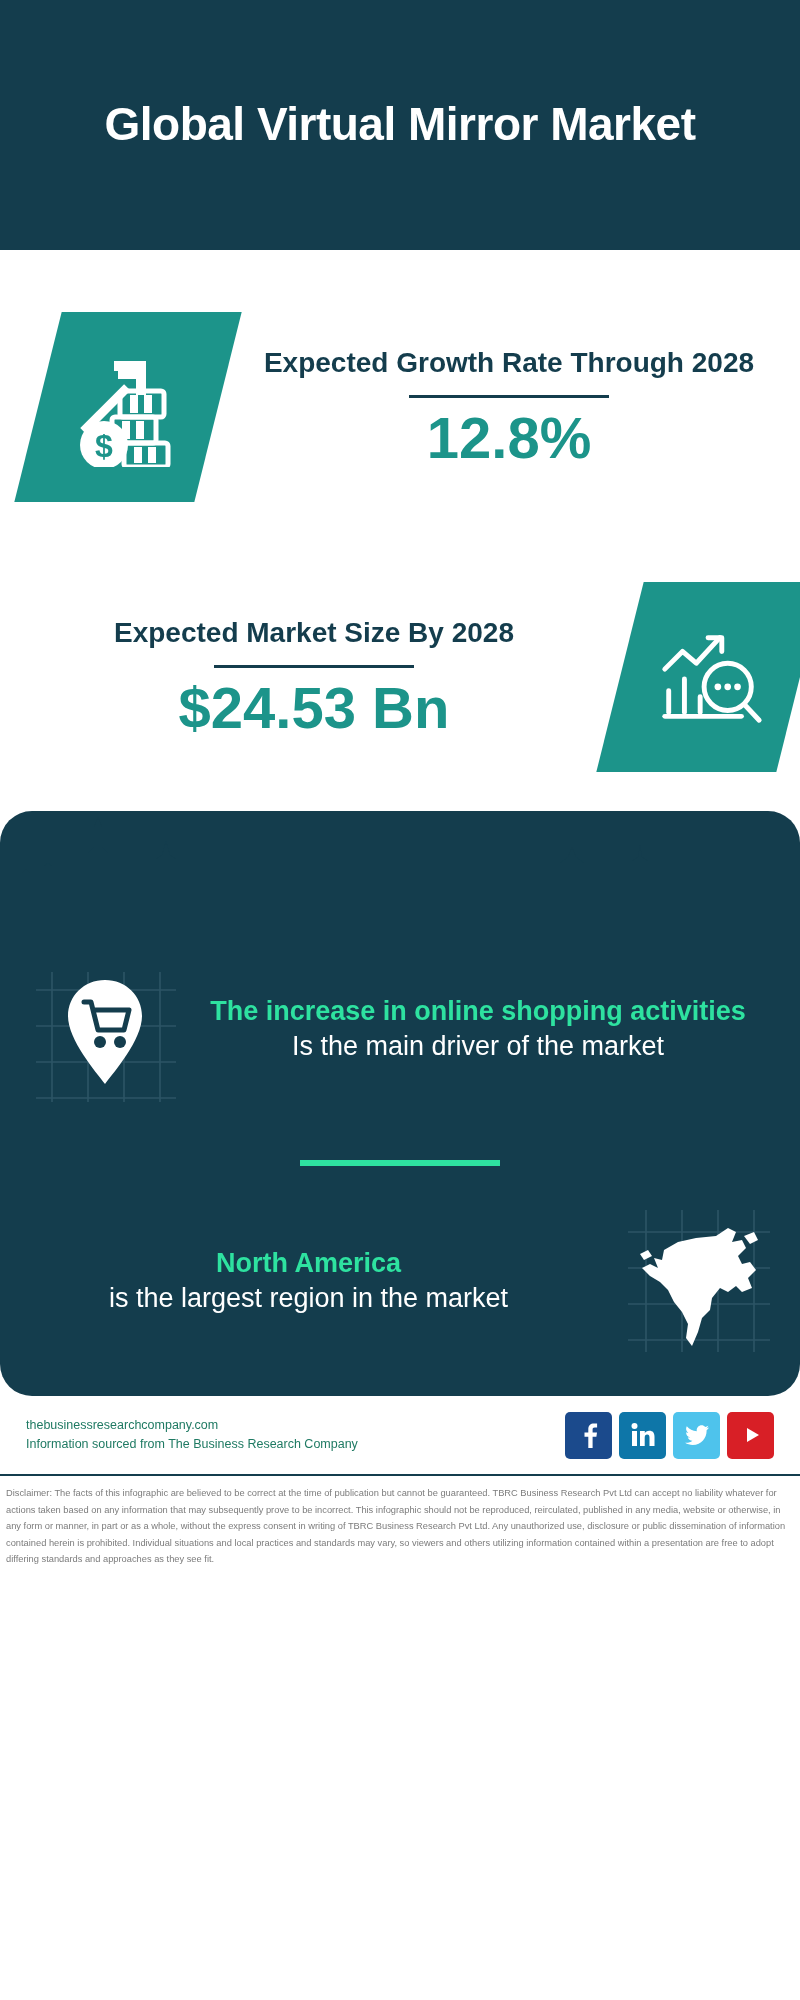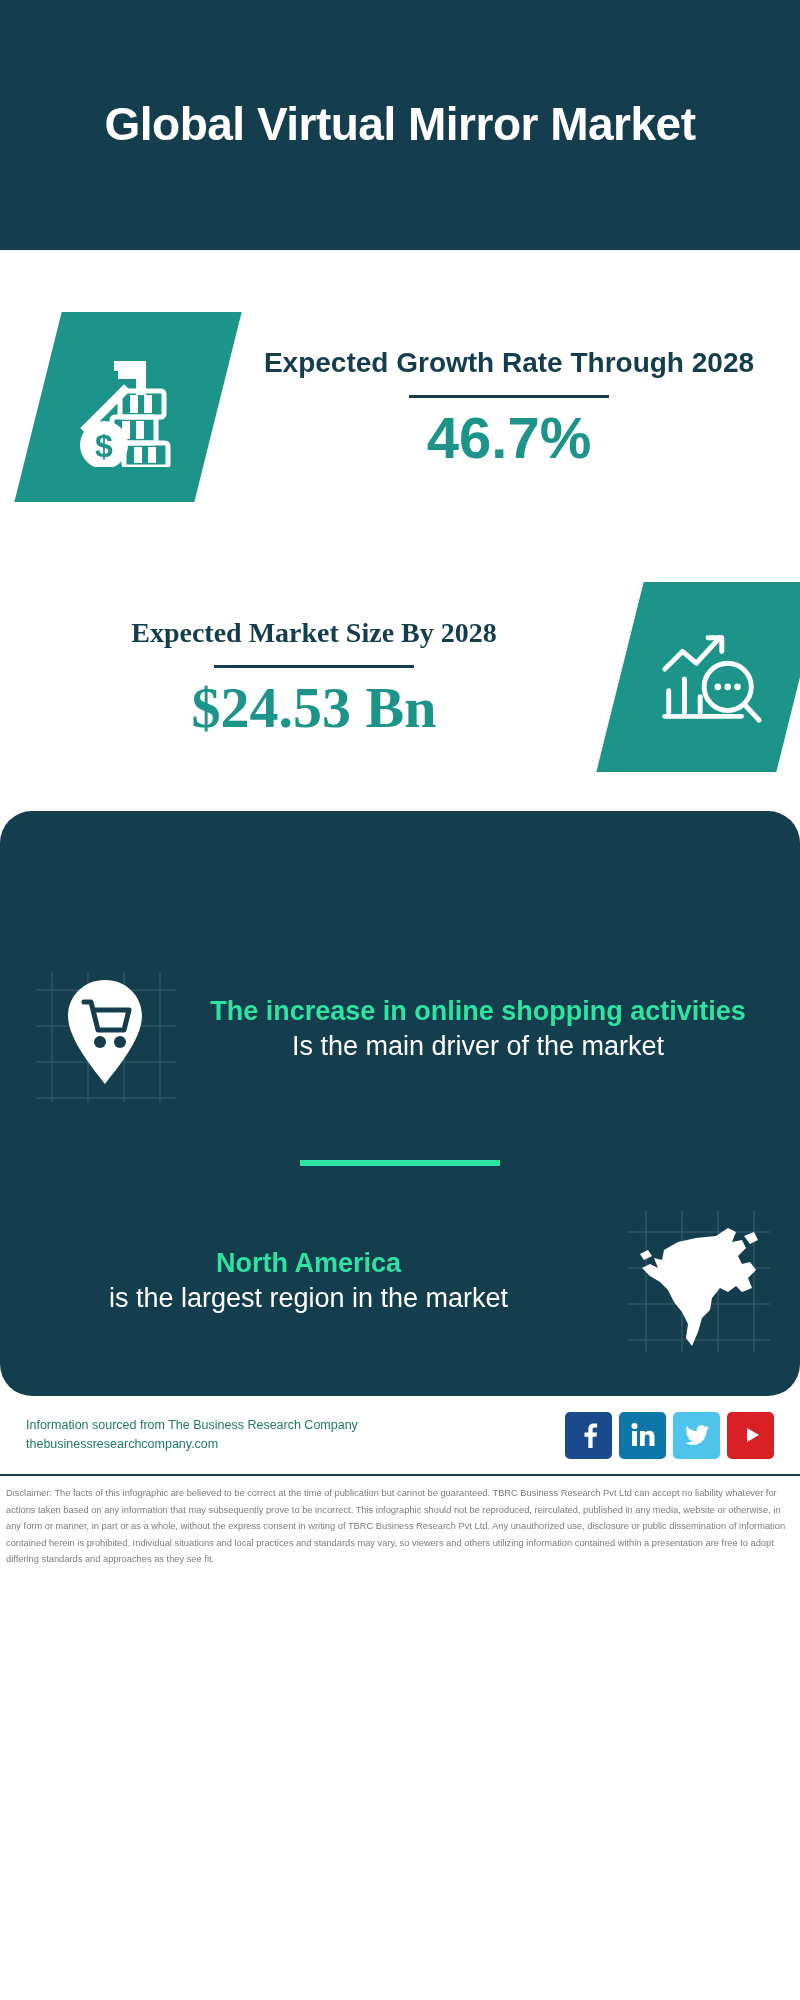--- a/index.html
+++ b/index.html
@@ -26,21 +26,21 @@
     line-height:1.2;
     text-align:center;
     letter-spacing:-0.5px;
     font-stretch:condensed;
   }
 
   
   .stats-area { background:#ffffff; padding-top:22px; }
   .stat-row { display:flex; align-items:center; height:270px; }
   .stat-row.left-icon { padding-left:38px; }
-  .stat-row.right-icon { padding-left:8px;font-family:Liberation Serif, serif; }
+  .stat-row.right-icon { padding-left:8px; }
 
   .para-icon {
     width:180px; height:190px;
     background:#1c948a;
     transform:skewX(-14deg);
     display:flex; align-items:center; justify-content:center;
     flex:0 0 auto;
   }
   .para-inner { transform:skewX(14deg); display:flex; align-items:center; justify-content:center; }
 
@@ -171,21 +171,21 @@
 
               <circle cx="36" cy="98" r="24"></circle>
               <text x="36" y="110" font-size="32" font-weight="bold" text-anchor="middle" fill="#1c948a" font-family="Liberation Sans, sans-serif">$</text>
             </g>
           </svg>
         </div>
       </div>
       <div class="stat-text">
         <div class="stat-label">Expected Growth Rate Through 2028</div>
         <div class="stat-rule"></div>
-        <div class="stat-value">46.7%</div>
+        <div class="stat-value">12.8%</div>
       </div>
     </div>
 
     <div class="stat-row right-icon">
       <div class="stat-text">
         <div class="stat-label">Expected Market Size By 2028</div>
         <div class="stat-rule"></div>
         <div class="stat-value">$24.53 Bn</div>
       </div>
       <div class="para-icon">
@@ -271,22 +271,22 @@
           <path fill="#ffffff" d="M40 44 L54 36 L72 32 L92 30 L104 22 L112 26 L108 36 L118 34 L122 42 L114 50 L118 58 L126 56 L132 64 L124 72 L128 82 L118 86 L112 80 L104 86 L96 82 L88 92 L86 104 L78 112 L74 126 L68 140 L62 132 L64 118 L58 106 L50 96 L44 84 L36 76 L26 70 L18 62 L26 58 L34 62 L30 52 L38 54 Z"></path>
           <path fill="#ffffff" d="M120 30 L130 26 L134 34 L126 38 Z"></path>
           <path fill="#ffffff" d="M16 48 L24 44 L28 50 L20 54 Z"></path>
         </svg>
       </div>
     </div>
   </div>
 
   <div class="footer">
     <div class="source-block">
+      <div class="source-line">thebusinessresearchcompany.com</div>
       <div class="source-line">Information sourced from The Business Research Company</div>
-      <div class="source-line">thebusinessresearchcompany.com</div>
     </div>
     <div class="socials">
       <div class="social s-fb">
         <svg width="26" height="26" viewBox="0 0 26 26" aria-hidden="true">
           <path fill="#ffffff" d="M16.6 26V14.8h3.8l.6-4.4h-4.4V7.6c0-1.3.4-2.1 2.2-2.1h2.3V1.6C20.7 1.5 19.4 1.4 17.9 1.4c-3.3 0-5.6 2-5.6 5.7v3.3H8.5v4.4h3.8V26h4.3z"></path>
         </svg>
       </div>
       <div class="social s-li">
         <svg width="28" height="28" viewBox="0 0 28 28" aria-hidden="true">
           <rect x="3" y="10" width="5" height="15" fill="#ffffff"></rect>

